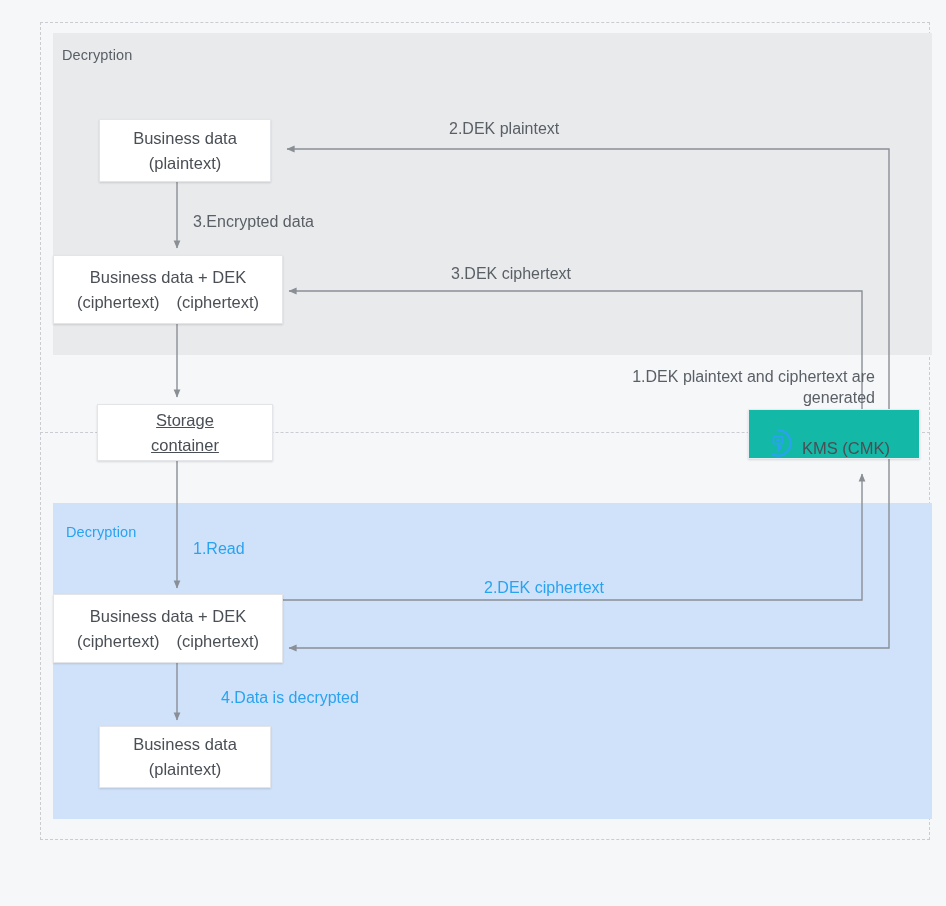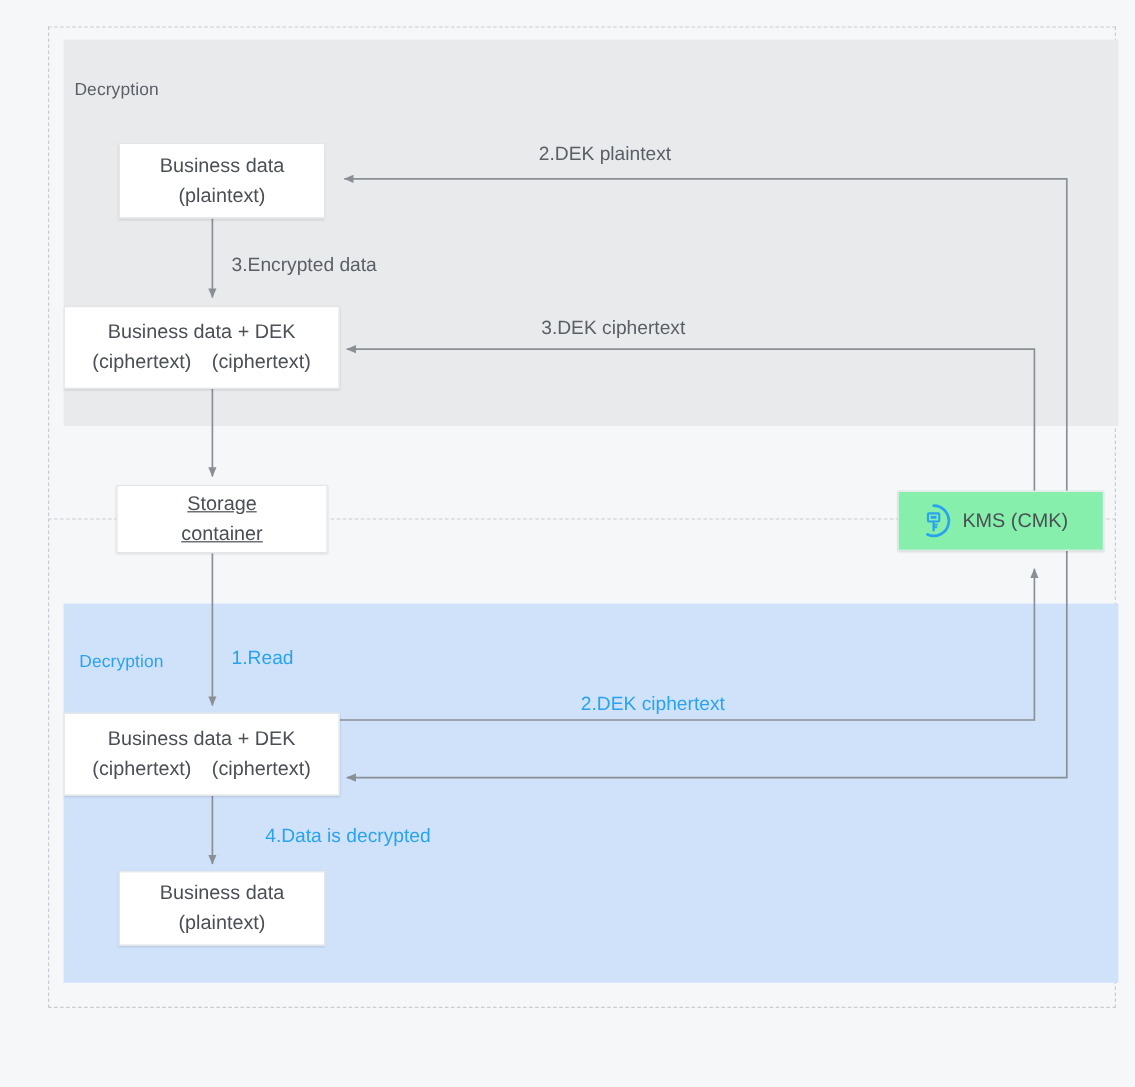--- a/index.html
+++ b/index.html
@@ -28,21 +28,20 @@
   }
   #decryption-panel{
     left:53px;top:503px;width:879px;height:316px;
     background:#cfe2fa;
   }
   .panel-title{
     position:absolute;
     font-size:14.5px;
     letter-spacing:.1px;
     white-space:nowrap;
-    margin-top:20px;
   }
   #encryption-title{left:62px;top:47px;color:#5a5f66;}
   #decryption-title{left:66px;top:524px;color:#29a3f0;}
 
   
   #mid-dashed{
     position:absolute;left:40px;top:432px;width:890px;height:0;
     border-top:1px dashed #c9ccd1;
   }
 
@@ -69,24 +68,24 @@
   #node-cipher-top  {left:53px; top:255px; width:230px; height:69px;}
   #node-storage     {left:97px; top:404px; width:176px; height:57px;text-decoration:underline;}
   #node-cipher-bot  {left:53px; top:594px; width:230px; height:69px;}
   #node-plain-bot   {left:99px; top:726px; width:172px; height:62px;}
 
   .node .pair{display:flex;gap:17px;justify-content:center;}
 
   
   #node-kms{
     position:absolute;left:748px;top:409px;width:172px;height:50px;
-    background:#86efac;border:1px solid #e8eaed;
+    background:#14b8a6;border:1px solid #e8eaed;
     box-shadow:0 1px 2px rgba(0,0,0,.13);
     box-sizing:border-box;
-    display:flex;align-items:center;gap:9px;
+    display:flex;align-items:flex-end;gap:9px;
     padding-left:14px;
     color:#4a4f55;font-size:16.5px;white-space:nowrap;
   }
   #kms-icon{width:30px;height:30px;flex:0 0 30px;display:block;}
 
   
   .edge-label{
     position:absolute;
     font-size:16px;
     line-height:21px;
@@ -184,17 +183,18 @@
       <rect x="13.4" y="11.6" width="5.2" height="2.6" fill="#29a3f0"></rect>
       <path d="M16 16.6 L16 24.6" stroke="#29a3f0" stroke-width="1.9" stroke-linecap="round"></path>
       <path d="M16 19.4 L19 19.4 M16 21.8 L18.6 21.8" stroke="#29a3f0" stroke-width="1.7" stroke-linecap="round"></path>
     </svg>
     <span>KMS (CMK)</span>
   </div>
 
   <div id="lbl-dek-plain" class="edge-label">2.DEK plaintext</div>
   <div id="lbl-enc-data" class="edge-label">3.Encrypted data</div>
   <div id="lbl-dek-cipher" class="edge-label">3.DEK ciphertext</div>
+  <div id="lbl-gen" class="edge-label">1.DEK plaintext and ciphertext are generated</div>
   <div id="lbl-read" class="edge-label blue">1.Read</div>
   <div id="lbl-dek-ct-b" class="edge-label blue">2.DEK ciphertext</div>
   <div id="lbl-decrypted" class="edge-label blue">4.Data is decrypted</div>
 
 </div>
 
 </body></html>

